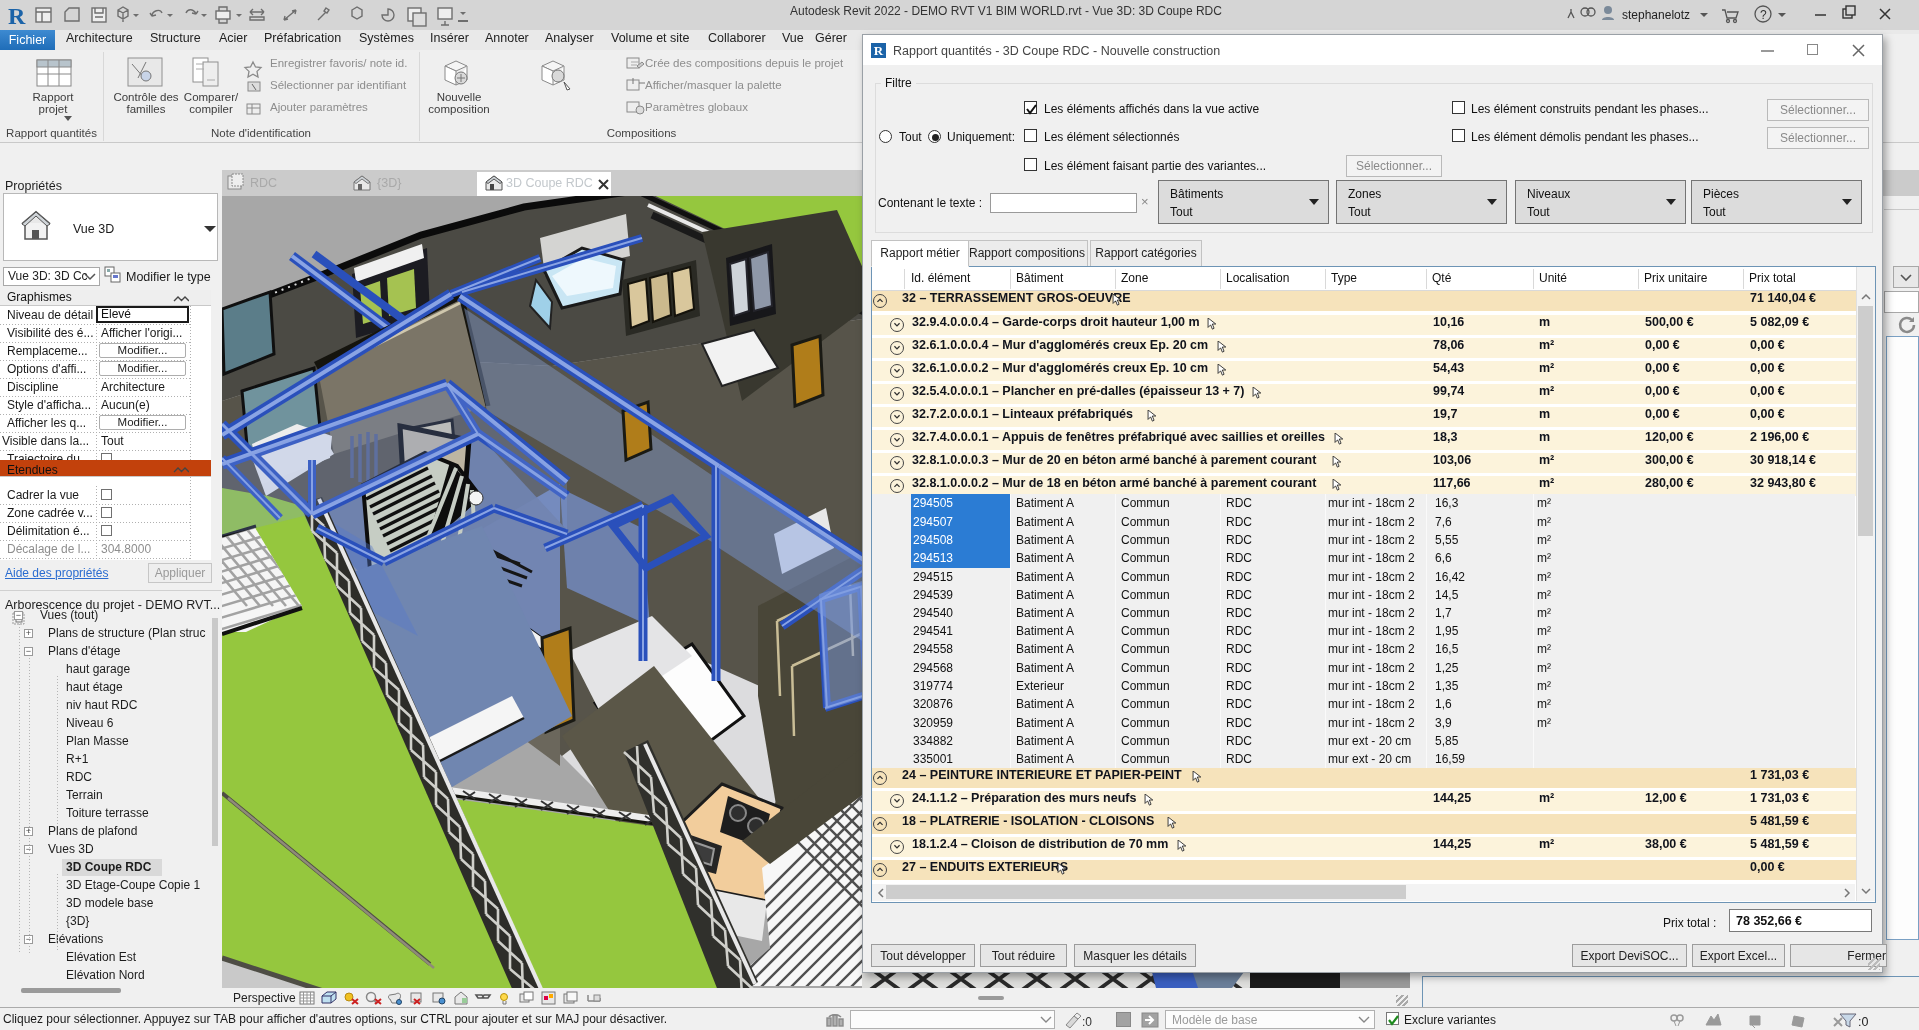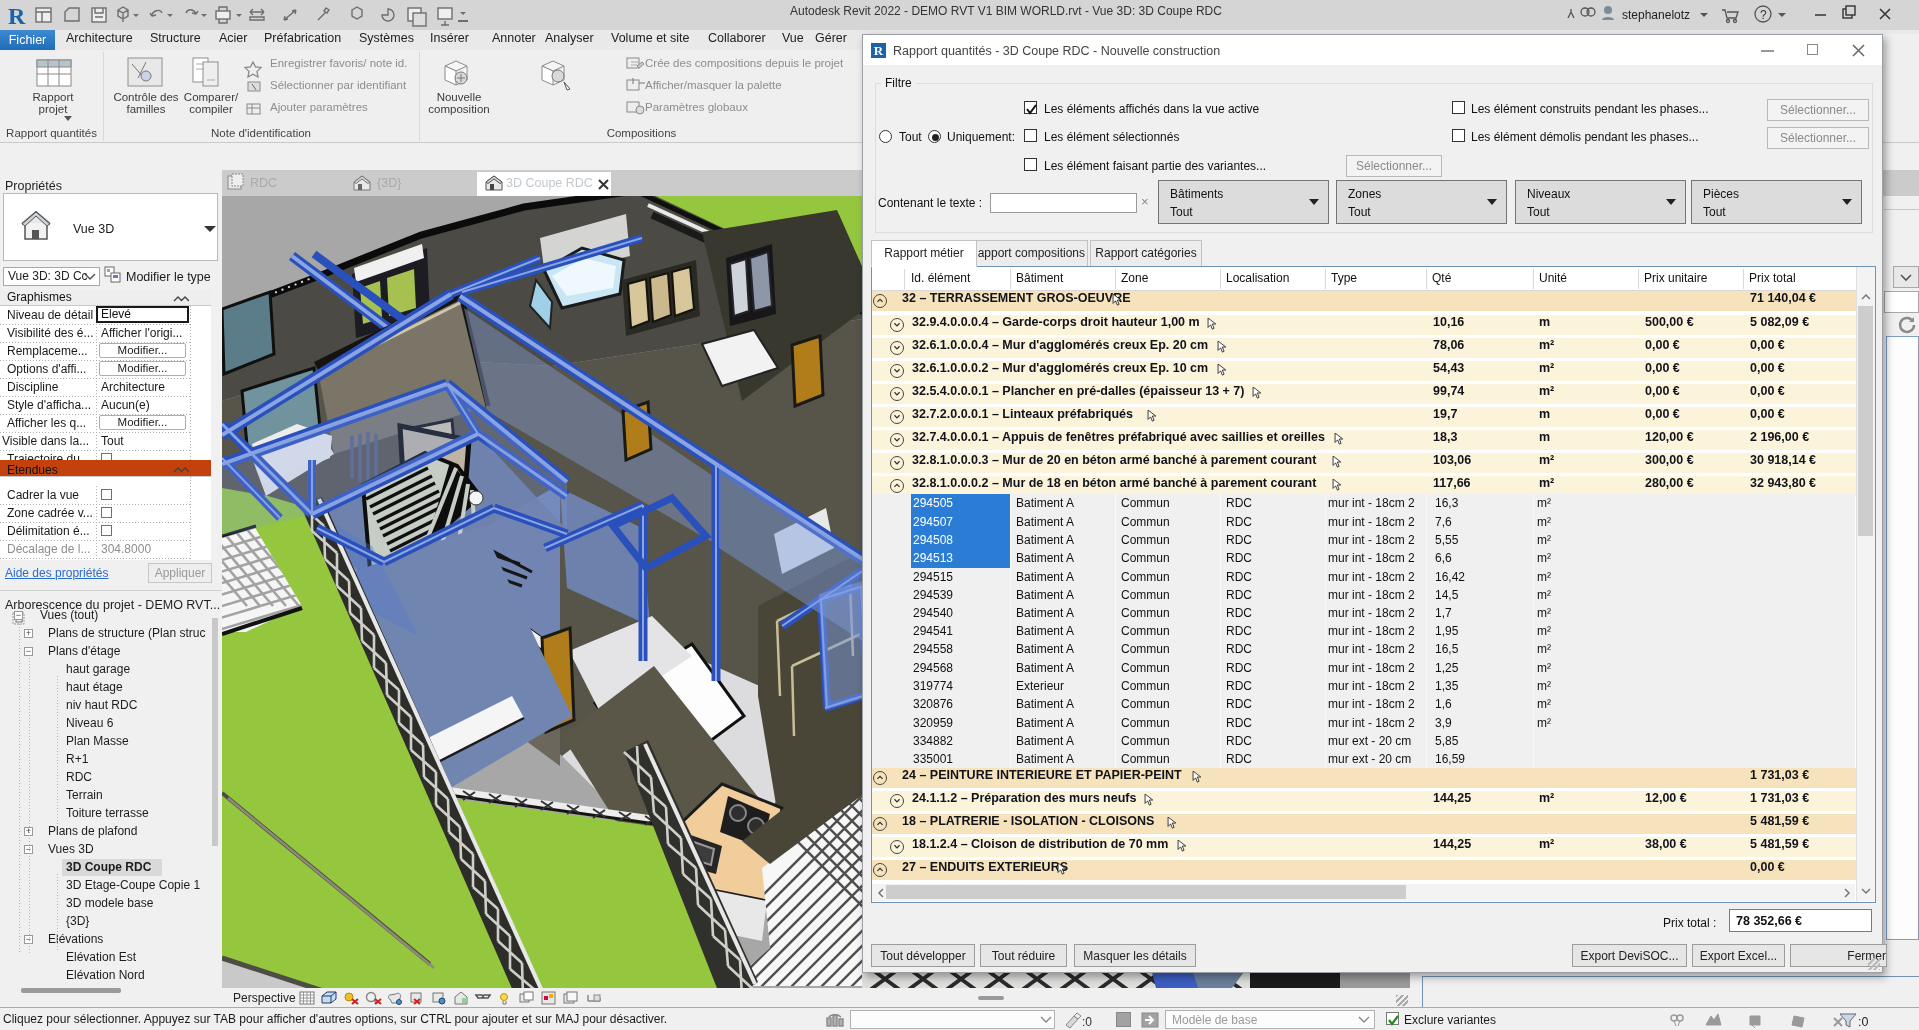--- a/index.html
+++ b/index.html
@@ -117,21 +117,21 @@
 </div>
 
 <div class="abs" id="tabsrow"></div>
 <div class="abs" id="fichier">Fichier</div>
 <div class="rtab" style="left:66px;">Architecture</div>
 <div class="rtab" style="left:150px;">Structure</div>
 <div class="rtab" style="left:219px;">Acier</div>
 <div class="rtab" style="left:264px;">Préfabrication</div>
 <div class="rtab" style="left:359px;">Systèmes</div>
 <div class="rtab" style="left:430px;">Insérer</div>
-<div class="rtab" style="left:485px;margin-left:7px;">Annoter</div>
+<div class="rtab" style="left:485px;">Annoter</div>
 <div class="rtab" style="left:545px;">Analyser</div>
 <div class="rtab" style="left:611px;">Volume et site</div>
 <div class="rtab" style="left:708px;">Collaborer</div>
 <div class="rtab" style="left:782px;">Vue</div>
 <div class="rtab" style="left:815px;">Gérer</div>
 
 <div class="abs" id="ribbon"></div>
 <div class="abs" id="ribbon2"></div>
 <div class="gsep" style="left:103px;"></div>
 <div class="gsep" style="left:419px;"></div>
@@ -804,21 +804,21 @@
 <div class="dtxt" style="left:664px;top:170px;">Tout</div>
 <svg class="abs" style="left:802px;top:163px" width="12" height="8">
         <path d="M1 1h10l-5 6z" fill="#222"></path>
       </svg>
 <div class="drop" style="left:828px;top:145px;"></div>
 <div class="dtxt" style="left:840px;top:152px;">Pièces</div>
 <div class="dtxt" style="left:840px;top:170px;">Tout</div>
 <svg class="abs" style="left:978px;top:163px" width="12" height="8">
         <path d="M1 1h10l-5 6z" fill="#222"></path>
       </svg>
-<div class="dtab" style="left:8px;width:106px;background:#fff;border-bottom:1px solid #fff;z-index:2;line-height:24px;">Rapport métier</div>
+<div class="dtab" style="left:8px;width:98px;background:#fff;border-bottom:1px solid #fff;z-index:2;line-height:24px;">Rapport métier</div>
 <div class="dtab" style="left:103px;width:122px;line-height:24px;">Rapport compositions</div>
 <div class="dtab" style="left:227px;width:112px;line-height:24px;">Rapport catégories</div>
 </div>
 
 <div class="abs" id="dlg2" style="left:862px;top:34px;width:1021px;height:939px;text-decoration:underline;">
 <div class="abs" id="tbl"></div>
 <div class="thead" style="left:10px;top:233px;"></div>
 <div class="thsep" style="left:42px;top:235px;"></div>
 <div class="thsep" style="left:148px;top:235px;"></div>
 <div class="thsep" style="left:253px;top:235px;"></div>

